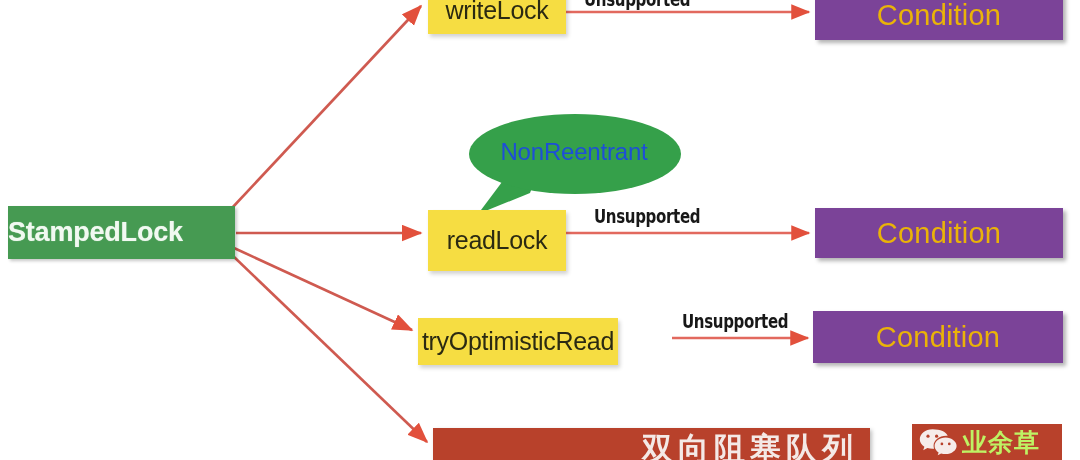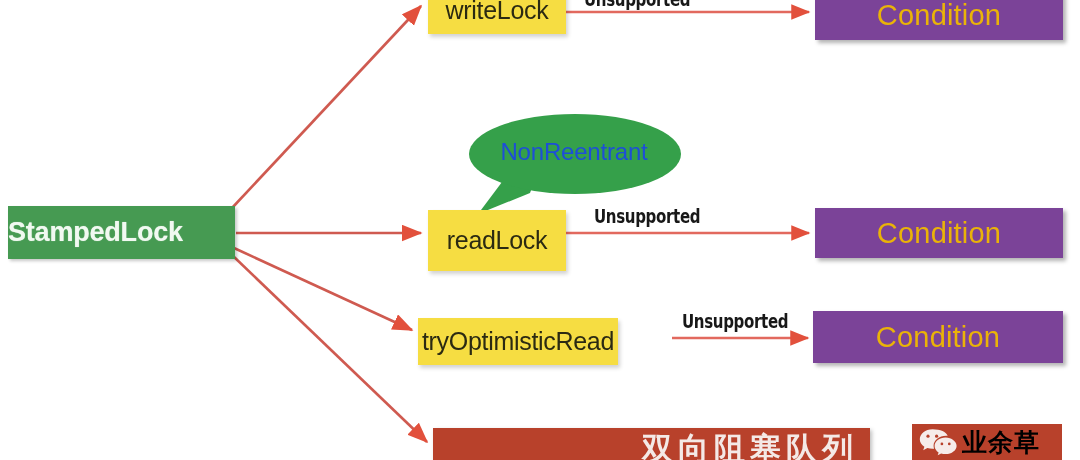--- a/index.html
+++ b/index.html
@@ -133,21 +133,21 @@
     top: 424px;
     width: 150px;
     height: 36px;
     background: #b8412b;
     display: flex;
     align-items: center;
     padding-left: 6px;
     box-sizing: border-box;
   }
   .watermark .wm-text {
-    color: #000000;
+    color: #bef264;
     font-size: 25px;
     font-weight: bold;
     letter-spacing: 1px;
     margin-left: 4px;
   }
   .wechat-icon { width: 40px; height: 30px; display: block; }
 </style>
 </head>
 <body>
 

